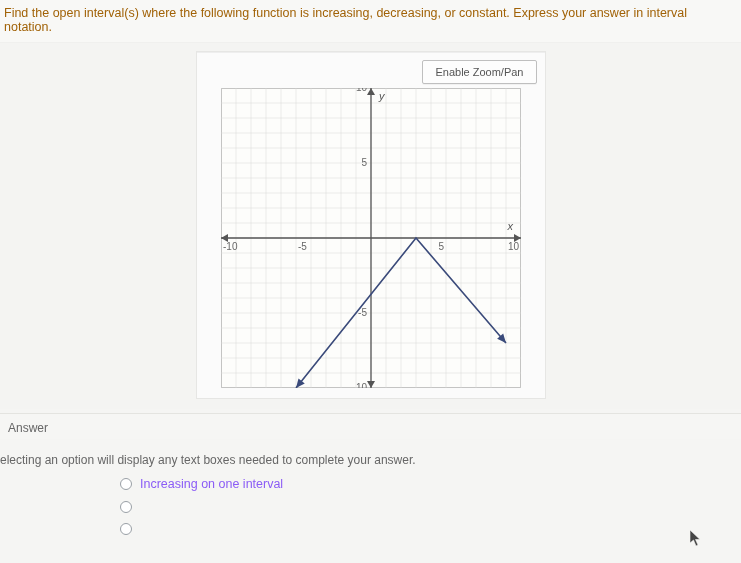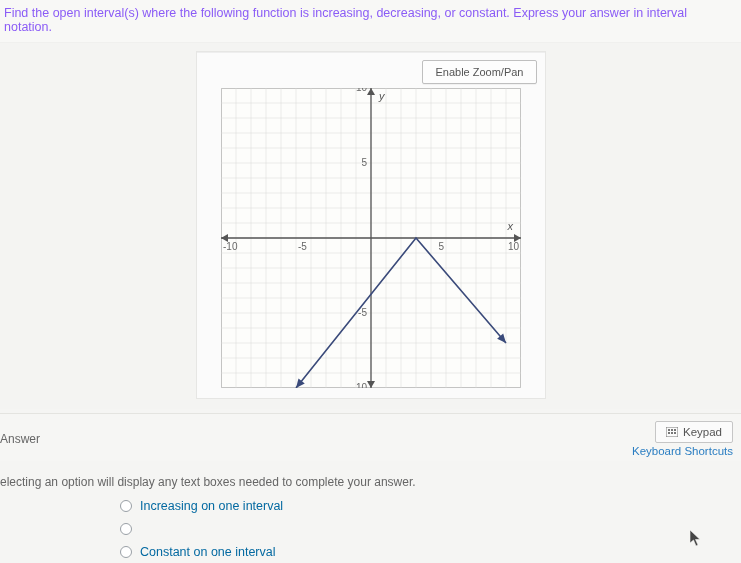--- a/index.html
+++ b/index.html
@@ -8,21 +8,21 @@
     background: #f5f5f3;
     width: 741px;
     height: 563px;
     overflow: hidden;
     font-size: 13px;
     color: #333;
     position: relative;
   }
   .question-text {
     padding: 6px 8px 8px 4px;
-    color: #8b5cf6;
+    color: #a16207;
     font-size: 12.5px;
     background: #f8f8f6;
     border-bottom: 1px solid rgba(0,0,0,0.03);
   }
   .graph-outer {
     display: flex;
     justify-content: center;
     padding: 8px 0 10px 0;
     background: #f4f4f2;
   }
@@ -51,21 +51,21 @@
   }
   .graph-box {
     width: 300px;
     height: 300px;
     margin: 2px auto 0 auto;
     position: relative;
     background: #fdfdfb;
   }
   .answer-bar {
     border-top: 1px solid #e4e4e0;
-    padding: 7px 8px 4px 0;
+    padding: 7px 8px 4px 8px;
     display: flex;
     align-items: center;
     justify-content: space-between;
     background: #f6f6f4;
     margin-top: 4px;
   }
   .answer-label {
     color: #666;
     font-size: 12px;
   }
@@ -102,21 +102,21 @@
     padding-left: 120px;
     display: flex;
     flex-direction: column;
     gap: 10px;
   }
   .option-row {
     display: flex;
     align-items: center;
     gap: 8px;
     font-size: 12.5px;
-    color: #0369a1;
+    color: #8b5cf6;
     cursor: pointer;
   }
   .radio {
     width: 12px;
     height: 12px;
     border: 1px solid #9aa0a6;
     border-radius: 50%;
     background: #fff;
     flex-shrink: 0;
   }
@@ -203,48 +203,32 @@
           <polyline points="75,300 195,150 285,255" fill="none" stroke="#3a4a7a" stroke-width="1.6"></polyline>
           <polygon points="75,300 83.74573066576194,295.4709609052304 77.49878019021769,290.473400524795" fill="#3a4a7a"></polygon>
           <polygon points="285,255 282.17990404835746,245.56352508488845 276.1058512294351,250.7698560725362" fill="#3a4a7a"></polygon>
         </svg>
     </div>
   </div>
 </div>
 
 <div class="answer-bar">
   <div class="answer-label">Answer</div>
-  <div class="side-btns">
-    <button class="keypad-btn">
-      <svg class="kb-icon" viewBox="0 0 12 10">
-        <rect x="0" y="0" width="12" height="10" rx="1" fill="none" stroke="#777" stroke-width="1"></rect>
-        <rect x="2" y="2" width="2" height="2" fill="#777"></rect>
-          <rect x="5" y="2" width="2" height="2" fill="#777"></rect>
-          <rect x="8" y="2" width="2" height="2" fill="#777"></rect>
-        <rect x="2" y="5" width="2" height="2" fill="#777"></rect>
-          <rect x="5" y="5" width="2" height="2" fill="#777"></rect>
-          <rect x="8" y="5" width="2" height="2" fill="#777"></rect>
-      </svg>
-      <span>Keypad</span>
-    </button>
-    <span class="shortcut-link">Keyboard Shortcuts</span>
-  </div>
 </div>
 
 <div class="hint-text">electing an option will display any text boxes needed to complete your answer.</div>
 
 <div class="options">
   <div class="option-row">
     <span class="radio"></span>
     <span>Increasing on one interval</span>
   </div>
   <div class="option-row">
     <span class="radio"></span>
   </div>
   <div class="option-row">
     <span class="radio"></span>
-    <span>Constant on one interval</span>
   </div>
 </div>
 
 <svg class="cursor-icon" viewBox="0 0 14 18">
   <path d="M1 1 L1 14 L4.5 11 L7 17 L9 16 L6.5 10.5 L11 10.5 Z" fill="#444" stroke="#f5f5f3" stroke-width="0.6"></path>
 </svg>
 
 </body></html>

